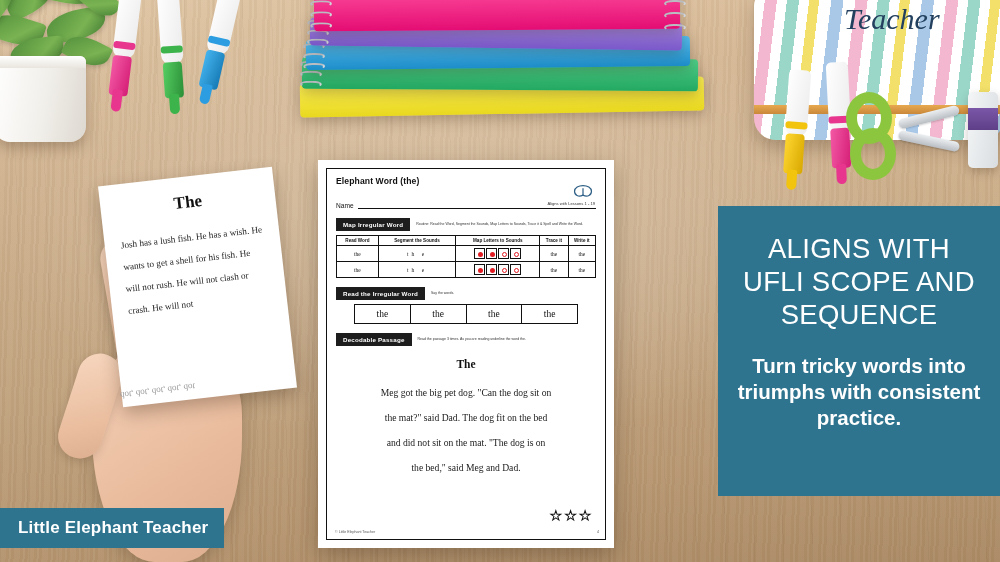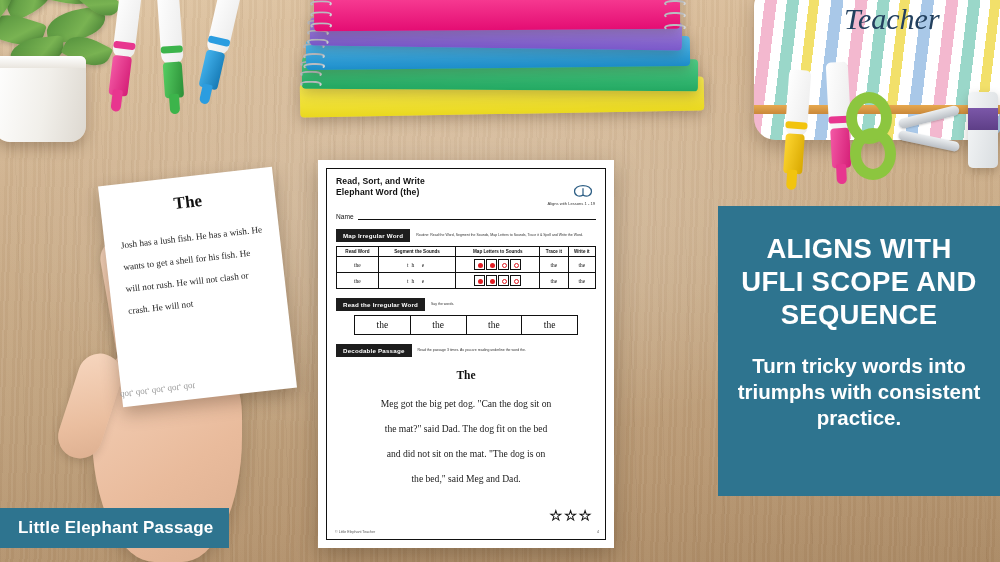--- a/index.html
+++ b/index.html
@@ -194,21 +194,21 @@
   .stars { position: absolute; right: 14px; bottom: 16px; display: flex; gap: 3px; }
   .star { font-size: 13px; color: #fff; -webkit-text-stroke: 1px #111; text-shadow: 0 0 0 #fff; }
   .ws-foot { position: absolute; left: 8px; bottom: 5px; font-size: 3.6px; color: #555; }
   .ws-pagenum { position: absolute; right: 6px; bottom: 5px; font-size: 3.6px; color: #555; }
 
   
   .promo {
     position: absolute; left: 718px; top: 206px; width: 282px; height: 290px;
     background: #2e748f; color: #fff; padding: 26px 18px 20px; text-align: center;
   }
-  .promo h2 { font-size: 27.5px; font-weight: bold; line-height: 33px; letter-spacing: .3px; }
+  .promo h2 { font-size: 27.5px; font-weight: normal; line-height: 33px; letter-spacing: .3px; }
   .promo p { margin-top: 22px; font-size: 20.5px; line-height: 26px; font-weight: bold; }
 
   
   .brand {
     position: absolute; left: 0; bottom: 14px; background: #2e748f; color: #fff;
     font-size: 17px; font-weight: bold; padding: 10px 16px 10px 18px; letter-spacing: .2px;
   }
 </style>
 </head>
 <body>
@@ -347,21 +347,20 @@
     <p>Josh has a lush fish. He has a wish. He wants to get a shell for his fish. He will not rush. He will not clash or crash. He will not</p>
   </div>
   <div class="card-back">
     <p>dot, dot, dot, dot, dot</p>
   </div>
 
   <div class="sheet">
     <div class="sheet-inner">
 
       <div>
-        <div class="ws-title">Read, Sort, and Write</div>
         <div class="ws-title">Elephant Word (the)</div>
         <div class="ws-logo">
           <svg viewBox="0 0 30 26" width="24" height="20" aria-hidden="true">
             <path d="M4 16 C4 6, 26 6, 26 16 C26 21, 21 24, 15 21 C9 24, 4 21, 4 16 Z" fill="none" stroke="#2e5f85" stroke-width="1.6"></path>
             <path d="M15 12 L15 22" stroke="#2e5f85" stroke-width="1.6" fill="none"></path>
           </svg>
         </div>
         <div class="ws-aligns">Aligns with Lessons 1 - 19</div>
       </div>
 
@@ -466,16 +465,16 @@
       <div class="ws-pagenum">4</div>
     </div>
   </div>
 
   <div class="promo">
     <h2>ALIGNS WITH UFLI SCOPE AND SEQUENCE</h2>
     <p>Turn tricky words into triumphs with consistent practice.</p>
   </div>
 
   <div class="brand">
-    <span>Little Elephant Passage</span>
+    <span>Little Elephant Teacher</span>
   </div>
 
 </div>
 
 </body></html>

